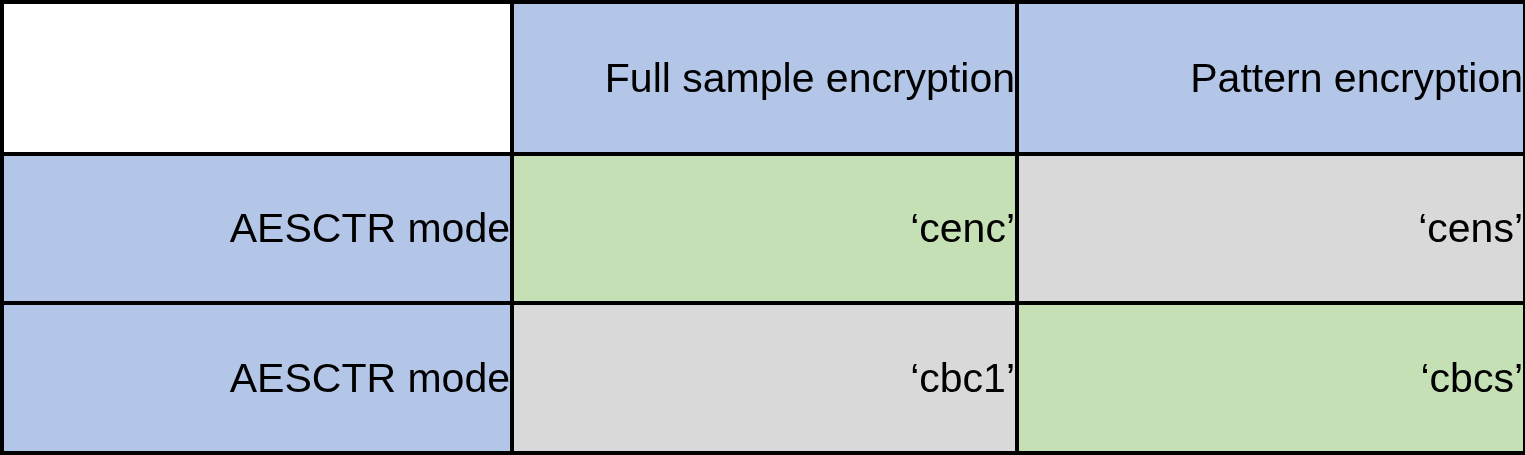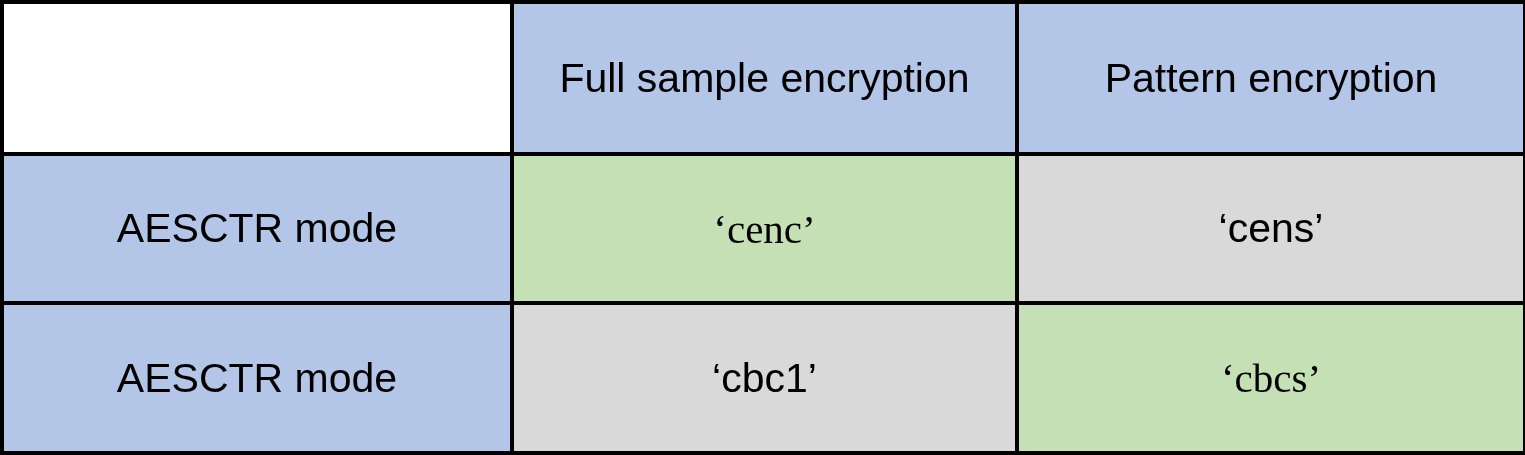--- a/index.html
+++ b/index.html
@@ -13,37 +13,36 @@
     width: 1523px;
     height: 453px;
     font-family: "Liberation Sans", sans-serif;
     font-size: 41px;
     color: #000000;
     margin: 0;
   }
   table.enc-table td,
   table.enc-table th {
     border: 4px solid var(--border-color, #000000);
-    text-align: center;
+    text-align: right;
     vertical-align: middle;
     font-weight: 400;
     padding: 0;
     overflow: hidden;
   }
   td.corner {
     border-top: none;
     border-left: none;
     background: #ffffff;
   }
   th.hdr {
     background: var(--header-fill, #B4C6E7);
   }
   td[data-fill="green"] {
     background: var(--green-fill, #C5E0B4);
-    font-family: Liberation Serif, serif;
   }
   td[data-fill="gray"] {
     background: var(--gray-fill, #D9D9D9);
   }
 </style>
 </head>
 <body>
 
 <table class="enc-table">
   <colgroup>

